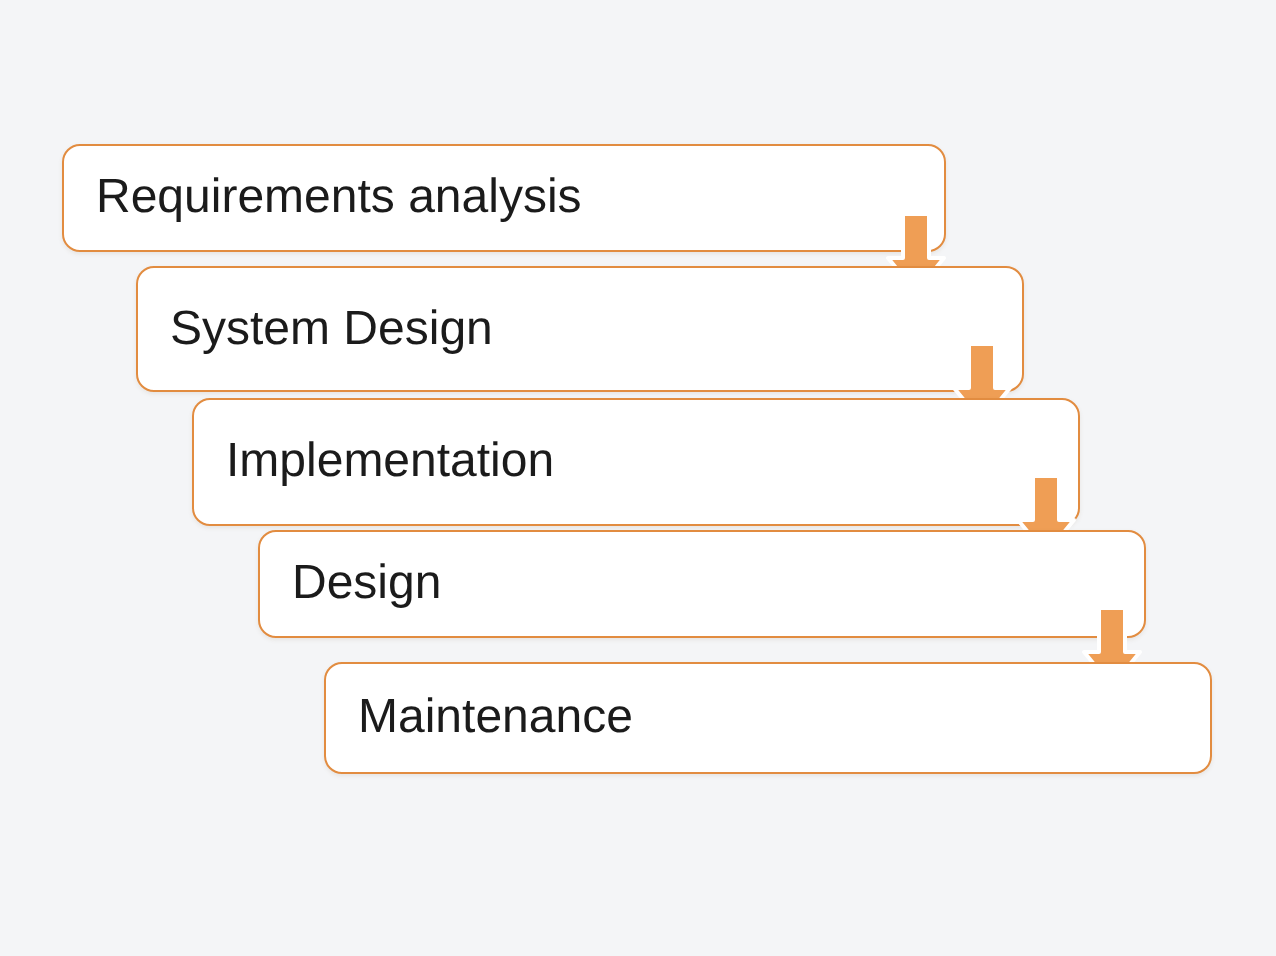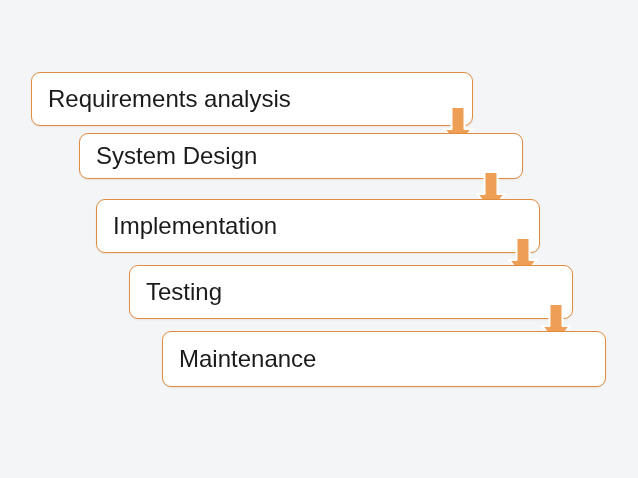--- a/index.html
+++ b/index.html
@@ -84,42 +84,42 @@
   <div class="stage-box" style="left:31px; top:72px; width:442px; height:54px;padding-left:48px;">
     <div class="stage-label">Requirements analysis</div>
   </div>
 
   <div class="flow-arrow" style="left:443px; top:107px;">
     <svg viewBox="0 0 30 40" xmlns="http://www.w3.org/2000/svg">
       <path d="M8.5,0 L21.5,0 L21.5,22 L29,22 L15,39 L1,22 L8.5,22 Z" fill="#ef9e55" stroke="#ffffff" stroke-width="2" stroke-linejoin="round"></path>
     </svg>
   </div>
 
-  <div class="stage-box" style="left:79px; top:133px; width:444px; height:46px;">
+  <div class="stage-box" style="left:68px; top:133px; width:444px; height:63px;">
     <div class="stage-label">System Design</div>
   </div>
 
   <div class="flow-arrow" style="left:476px; top:172px;">
     <svg viewBox="0 0 30 40" xmlns="http://www.w3.org/2000/svg">
       <path d="M8.5,0 L21.5,0 L21.5,22 L29,22 L15,39 L1,22 L8.5,22 Z" fill="#ef9e55" stroke="#ffffff" stroke-width="2" stroke-linejoin="round"></path>
     </svg>
   </div>
 
-  <div class="stage-box" style="left:96px; top:199px; width:444px; height:54px;text-decoration:underline;">
+  <div class="stage-box" style="left:96px; top:199px; width:444px; height:64px;text-decoration:underline;">
     <div class="stage-label">Implementation</div>
   </div>
 
   <div class="flow-arrow" style="left:508px; top:238px;">
     <svg viewBox="0 0 30 40" xmlns="http://www.w3.org/2000/svg">
       <path d="M8.5,0 L21.5,0 L21.5,22 L29,22 L15,39 L1,22 L8.5,22 Z" fill="#ef9e55" stroke="#ffffff" stroke-width="2" stroke-linejoin="round"></path>
     </svg>
   </div>
 
   <div class="stage-box" style="left:129px; top:265px; width:444px; height:54px;">
-    <div class="stage-label">Testing</div>
+    <div class="stage-label">Design</div>
   </div>
 
   <div class="flow-arrow" style="left:541px; top:304px;">
     <svg viewBox="0 0 30 40" xmlns="http://www.w3.org/2000/svg">
       <path d="M8.5,0 L21.5,0 L21.5,22 L29,22 L15,39 L1,22 L8.5,22 Z" fill="#ef9e55" stroke="#ffffff" stroke-width="2" stroke-linejoin="round"></path>
     </svg>
   </div>
 
   <div class="stage-box" style="left:162px; top:331px; width:444px; height:56px;text-align:center;">
     <div class="stage-label">Maintenance</div>

